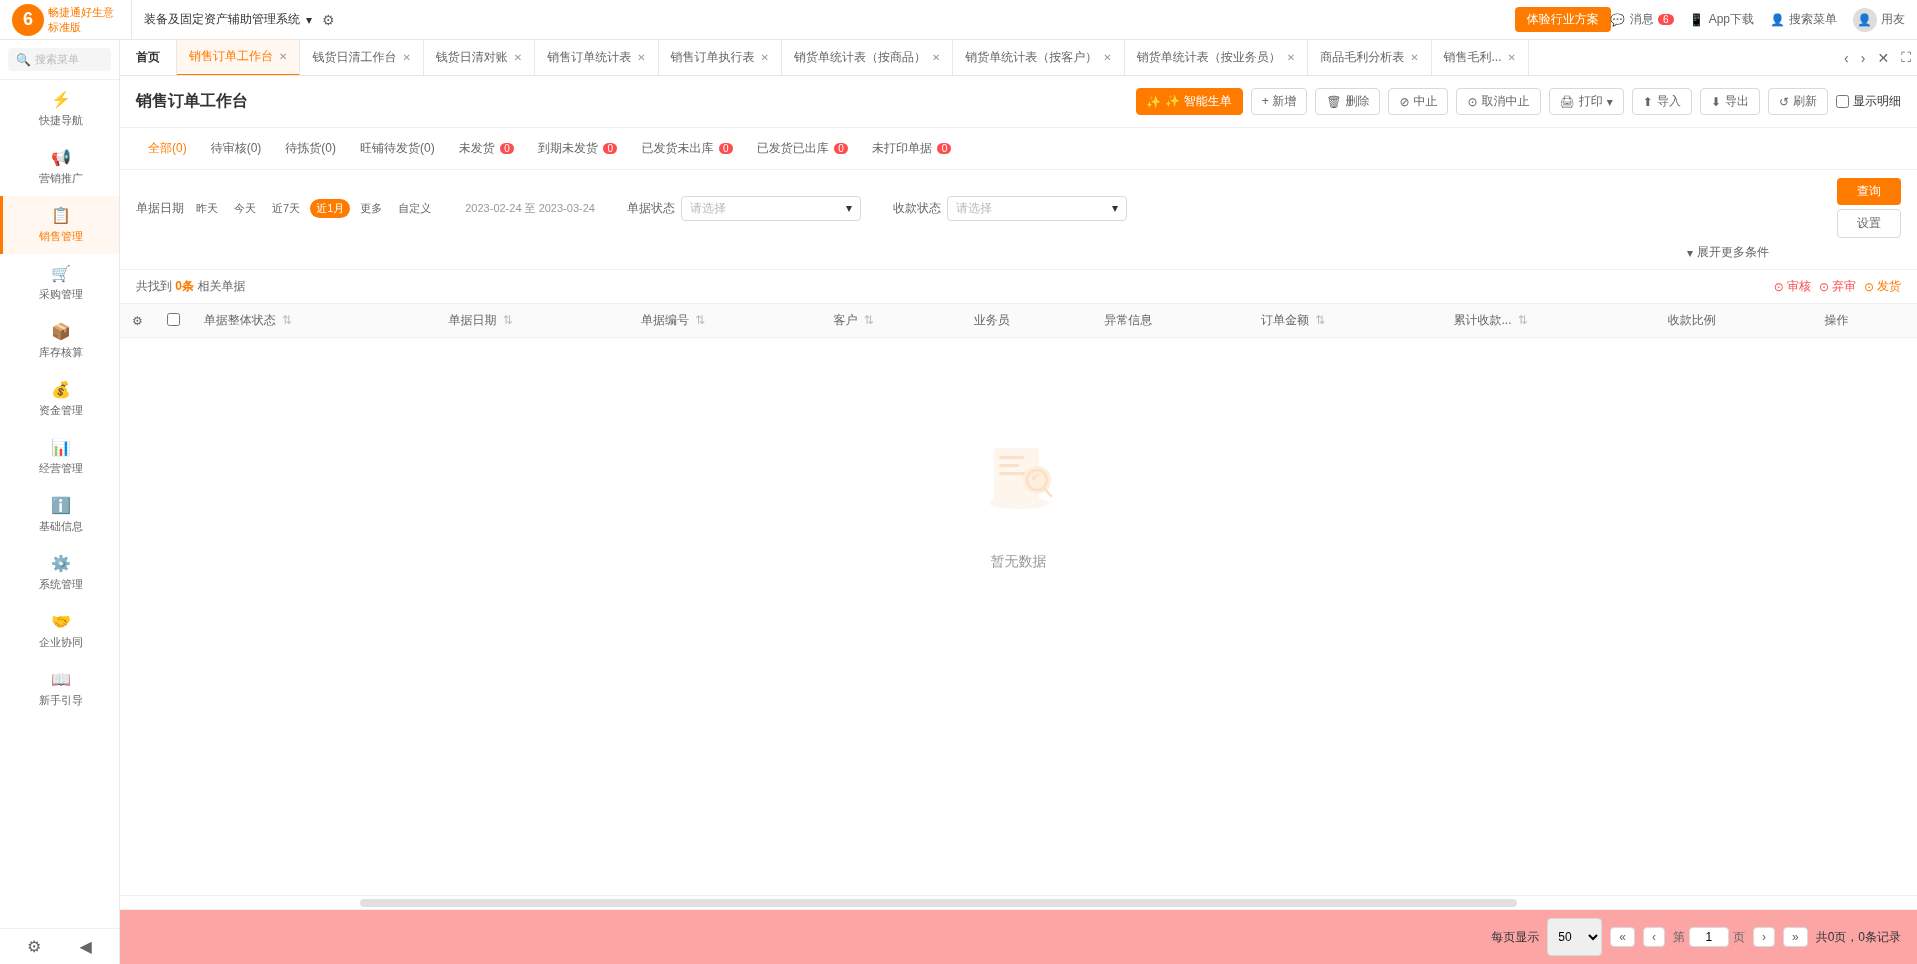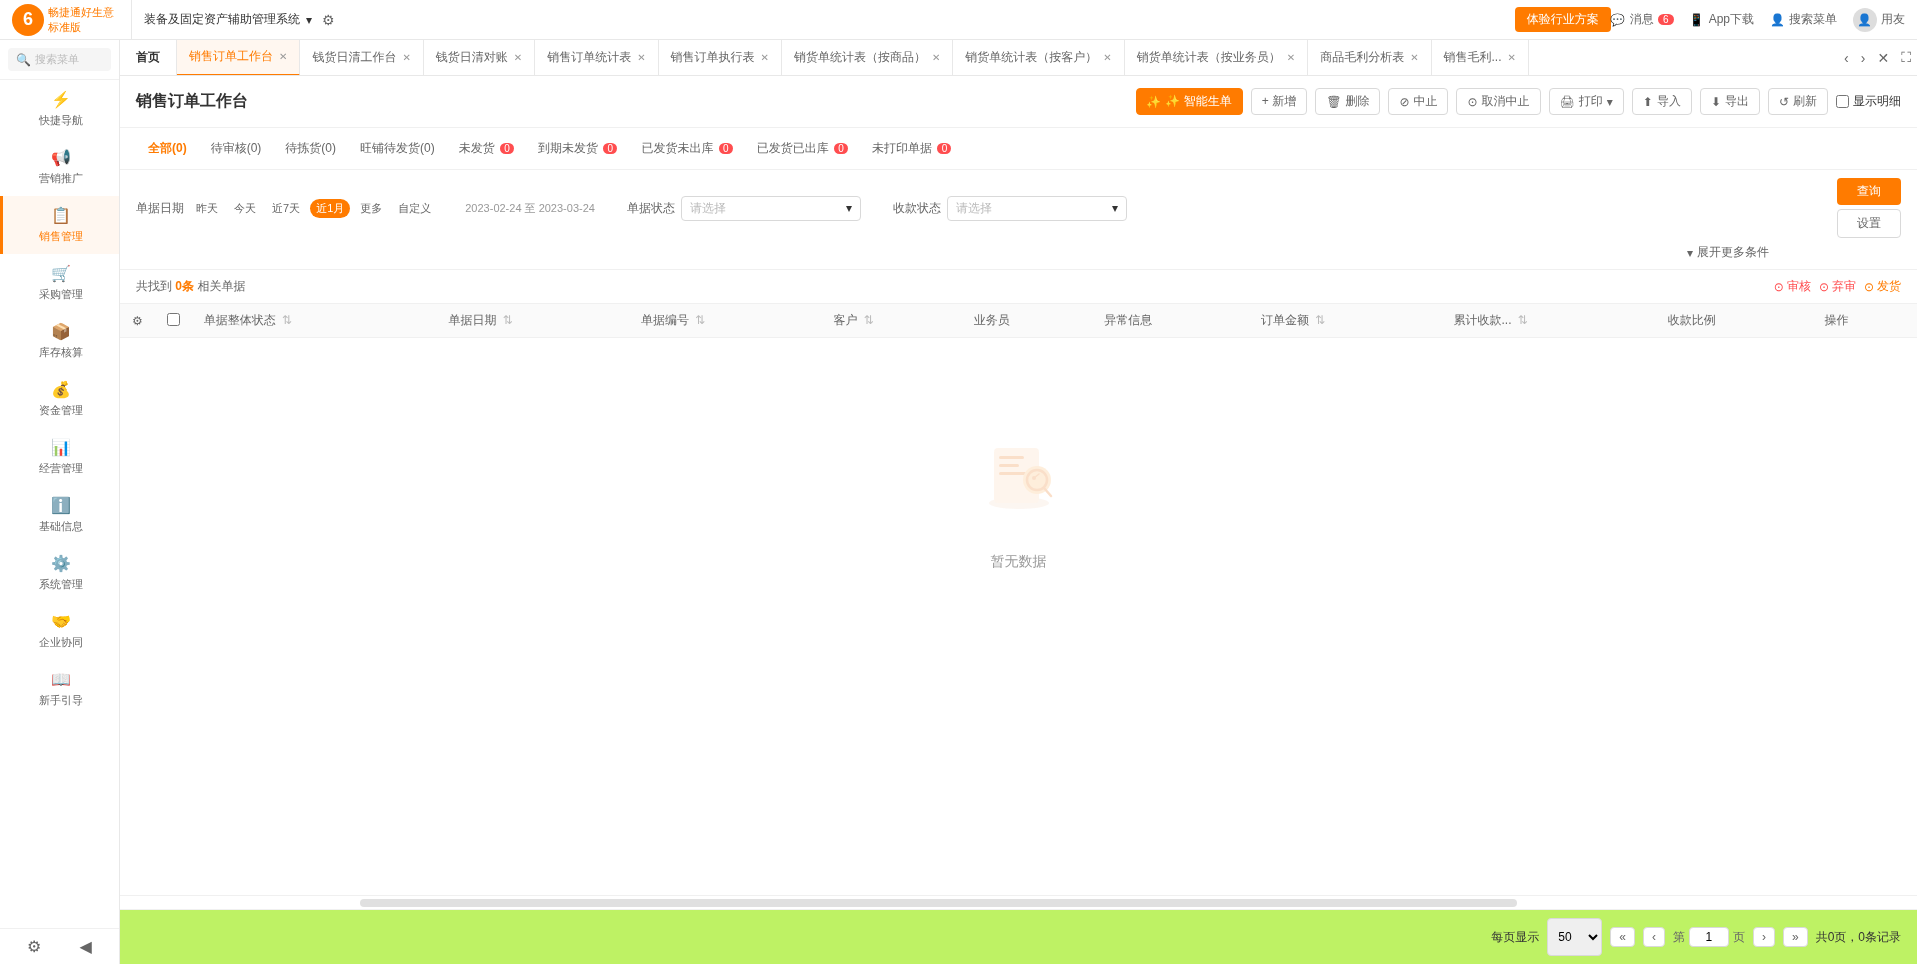--- a/index.html
+++ b/index.html
@@ -45,21 +45,21 @@
     
     .page-header { display: flex; align-items: center; justify-content: space-between; padding: 12px 16px; background: #fff; border-bottom: 1px solid #f0f0f0; flex-shrink: 0; }
     .page-title { font-size: 16px; font-weight: bold; color: #333; }
     .page-actions { display: flex; align-items: center; gap: 8px; }
     .action-btn { display: flex; align-items: center; gap: 4px; padding: 4px 10px; border: 1px solid #d9d9d9; border-radius: 4px; background: #fff; cursor: pointer; color: #666; font-size: 12px; }
     .action-btn.ai { background: #ff7b00; border-color: #ff7b00; color: #fff; }
 
     
     .filter-tabs { display: flex; align-items: center; padding: 8px 16px; background: #fff; border-bottom: 1px solid #f0f0f0; flex-shrink: 0; gap: 0; }
     .filter-tab { padding: 4px 12px; border-radius: 4px; cursor: pointer; color: #666; font-size: 12px; white-space: nowrap; }
-    .filter-tab.active { color: #ff7b00; font-weight: bold; }
+    .filter-tab.active { color: #ff7b00; font-weight: normal; }
     .filter-tab .count-badge { display: inline-block; background: #ff4d4f; color: #fff; border-radius: 8px; padding: 0 4px; font-size: 10px; min-width: 14px; text-align: center; margin-left: 2px; }
 
     
     .search-filters { padding: 8px 16px; background: #fff; border-bottom: 1px solid #f0f0f0; flex-shrink: 0; }
     .filter-row { display: flex; align-items: center; gap: 12px; flex-wrap: wrap; }
     .filter-item { display: flex; align-items: center; gap: 6px; }
     .filter-label { color: #666; font-size: 12px; white-space: nowrap; }
     .date-quick-btns { display: flex; gap: 4px; }
     .date-btn { padding: 2px 6px; border-radius: 3px; cursor: pointer; color: #666; font-size: 11px; }
     .date-btn.active { background: #ff7b00; color: #fff; border-radius: 10px; }
@@ -80,21 +80,21 @@
     .table-action.red { color: #ff4d4f; }
     .table-action.orange { color: #ff7b00; }
     .table-wrapper { flex: 1; overflow: auto; }
     table { width: 100%; border-collapse: collapse; }
     thead tr { background: #fafafa; }
     th { padding: 8px 12px; text-align: left; font-weight: normal; color: #666; border-bottom: 1px solid #f0f0f0; font-size: 12px; white-space: nowrap; }
     .sort-icon { color: #bbb; margin-left: 3px; }
     .empty-state { display: flex; flex-direction: column; align-items: center; justify-content: center; padding: 80px 0; }
     .empty-icon { font-size: 80px; opacity: 0.4; color: #ff9a5c; margin-bottom: 16px; }
     .empty-text { color: #999; font-size: 14px; }
-    .pagination { display: flex; align-items: center; justify-content: flex-end; padding: 8px 16px; background: #bef264; border-top: 1px solid #f0f0f0; gap: 8px; }
+    .pagination { display: flex; align-items: center; justify-content: flex-end; padding: 8px 16px; background: #fca5a5; border-top: 1px solid #f0f0f0; gap: 8px; }
     .page-size-select { border: 1px solid #d9d9d9; border-radius: 4px; padding: 10px 6px; font-size: 12px; }
     .page-btn { padding: 2px 8px; border: 1px solid #d9d9d9; border-radius: 4px; cursor: pointer; color: #666; font-size: 12px; background: #fff; }
     .page-info { display: flex; align-items: center; gap: 4px; color: #666; font-size: 12px; }
     .page-input { border: 1px solid #d9d9d9; border-radius: 4px; padding: 2px 6px; width: 40px; text-align: center; font-size: 12px; }
 
     
     input[type="checkbox"] { cursor: pointer; }
   </style>
 </head>
 <body>

